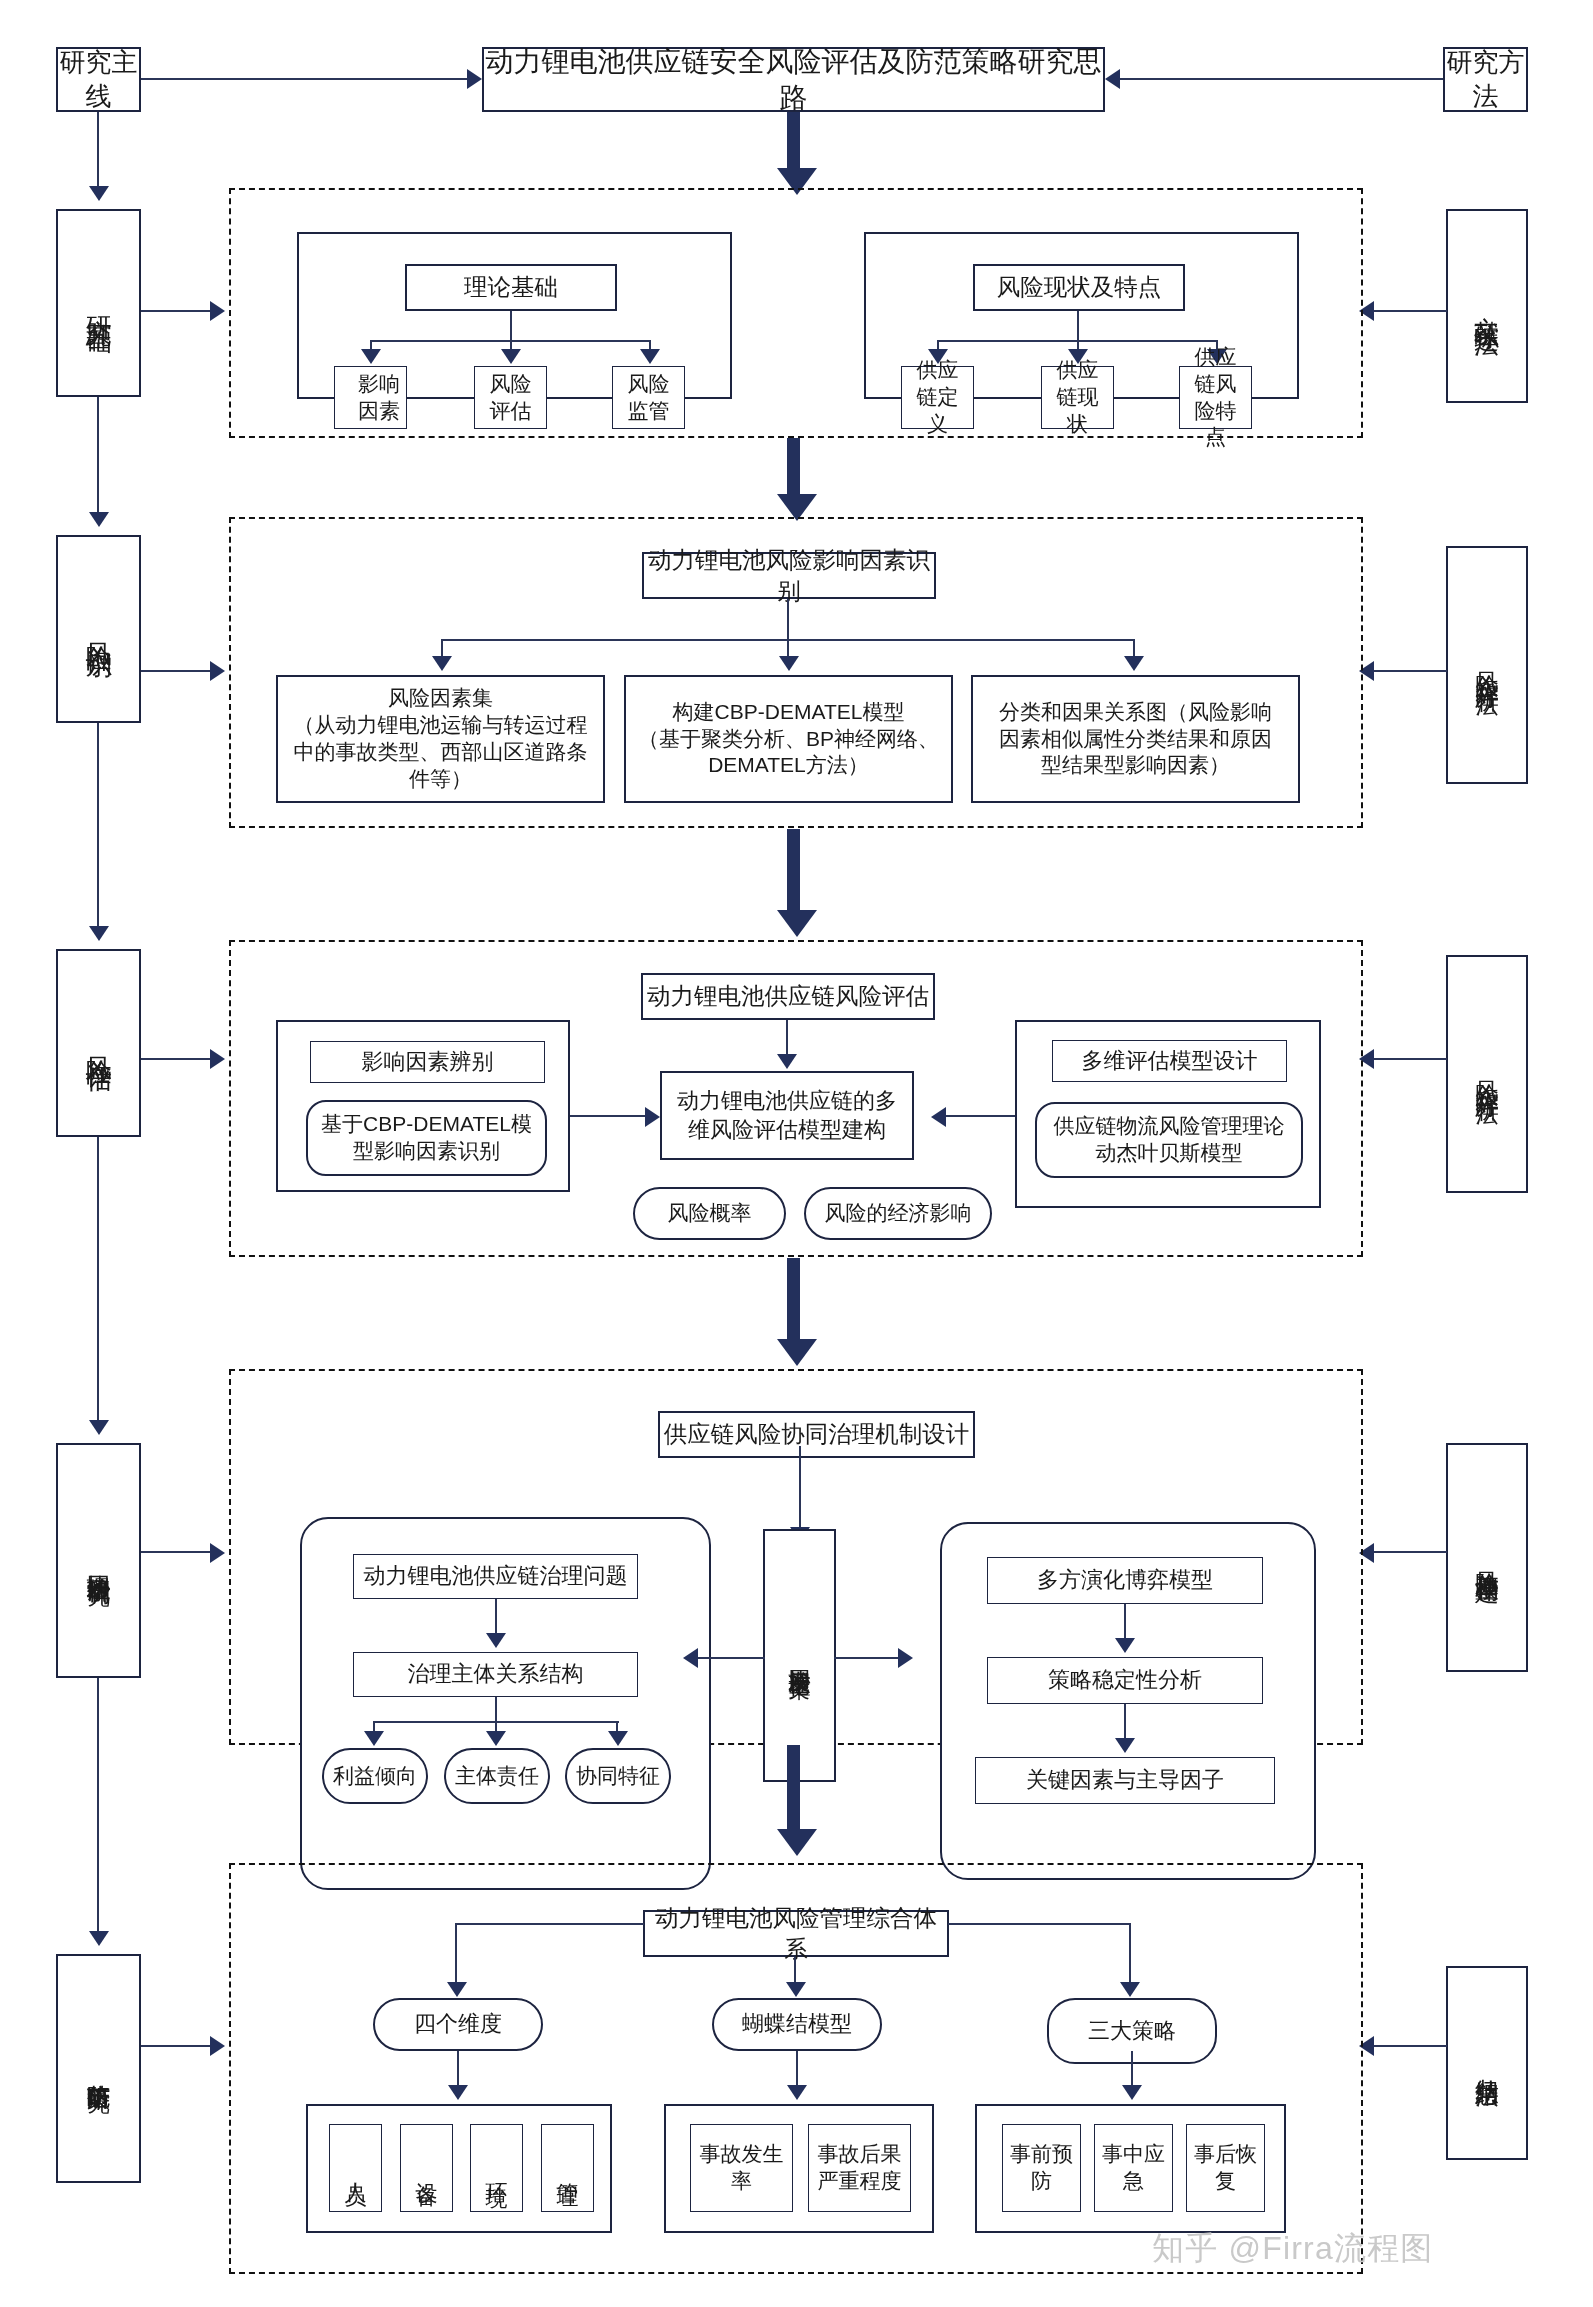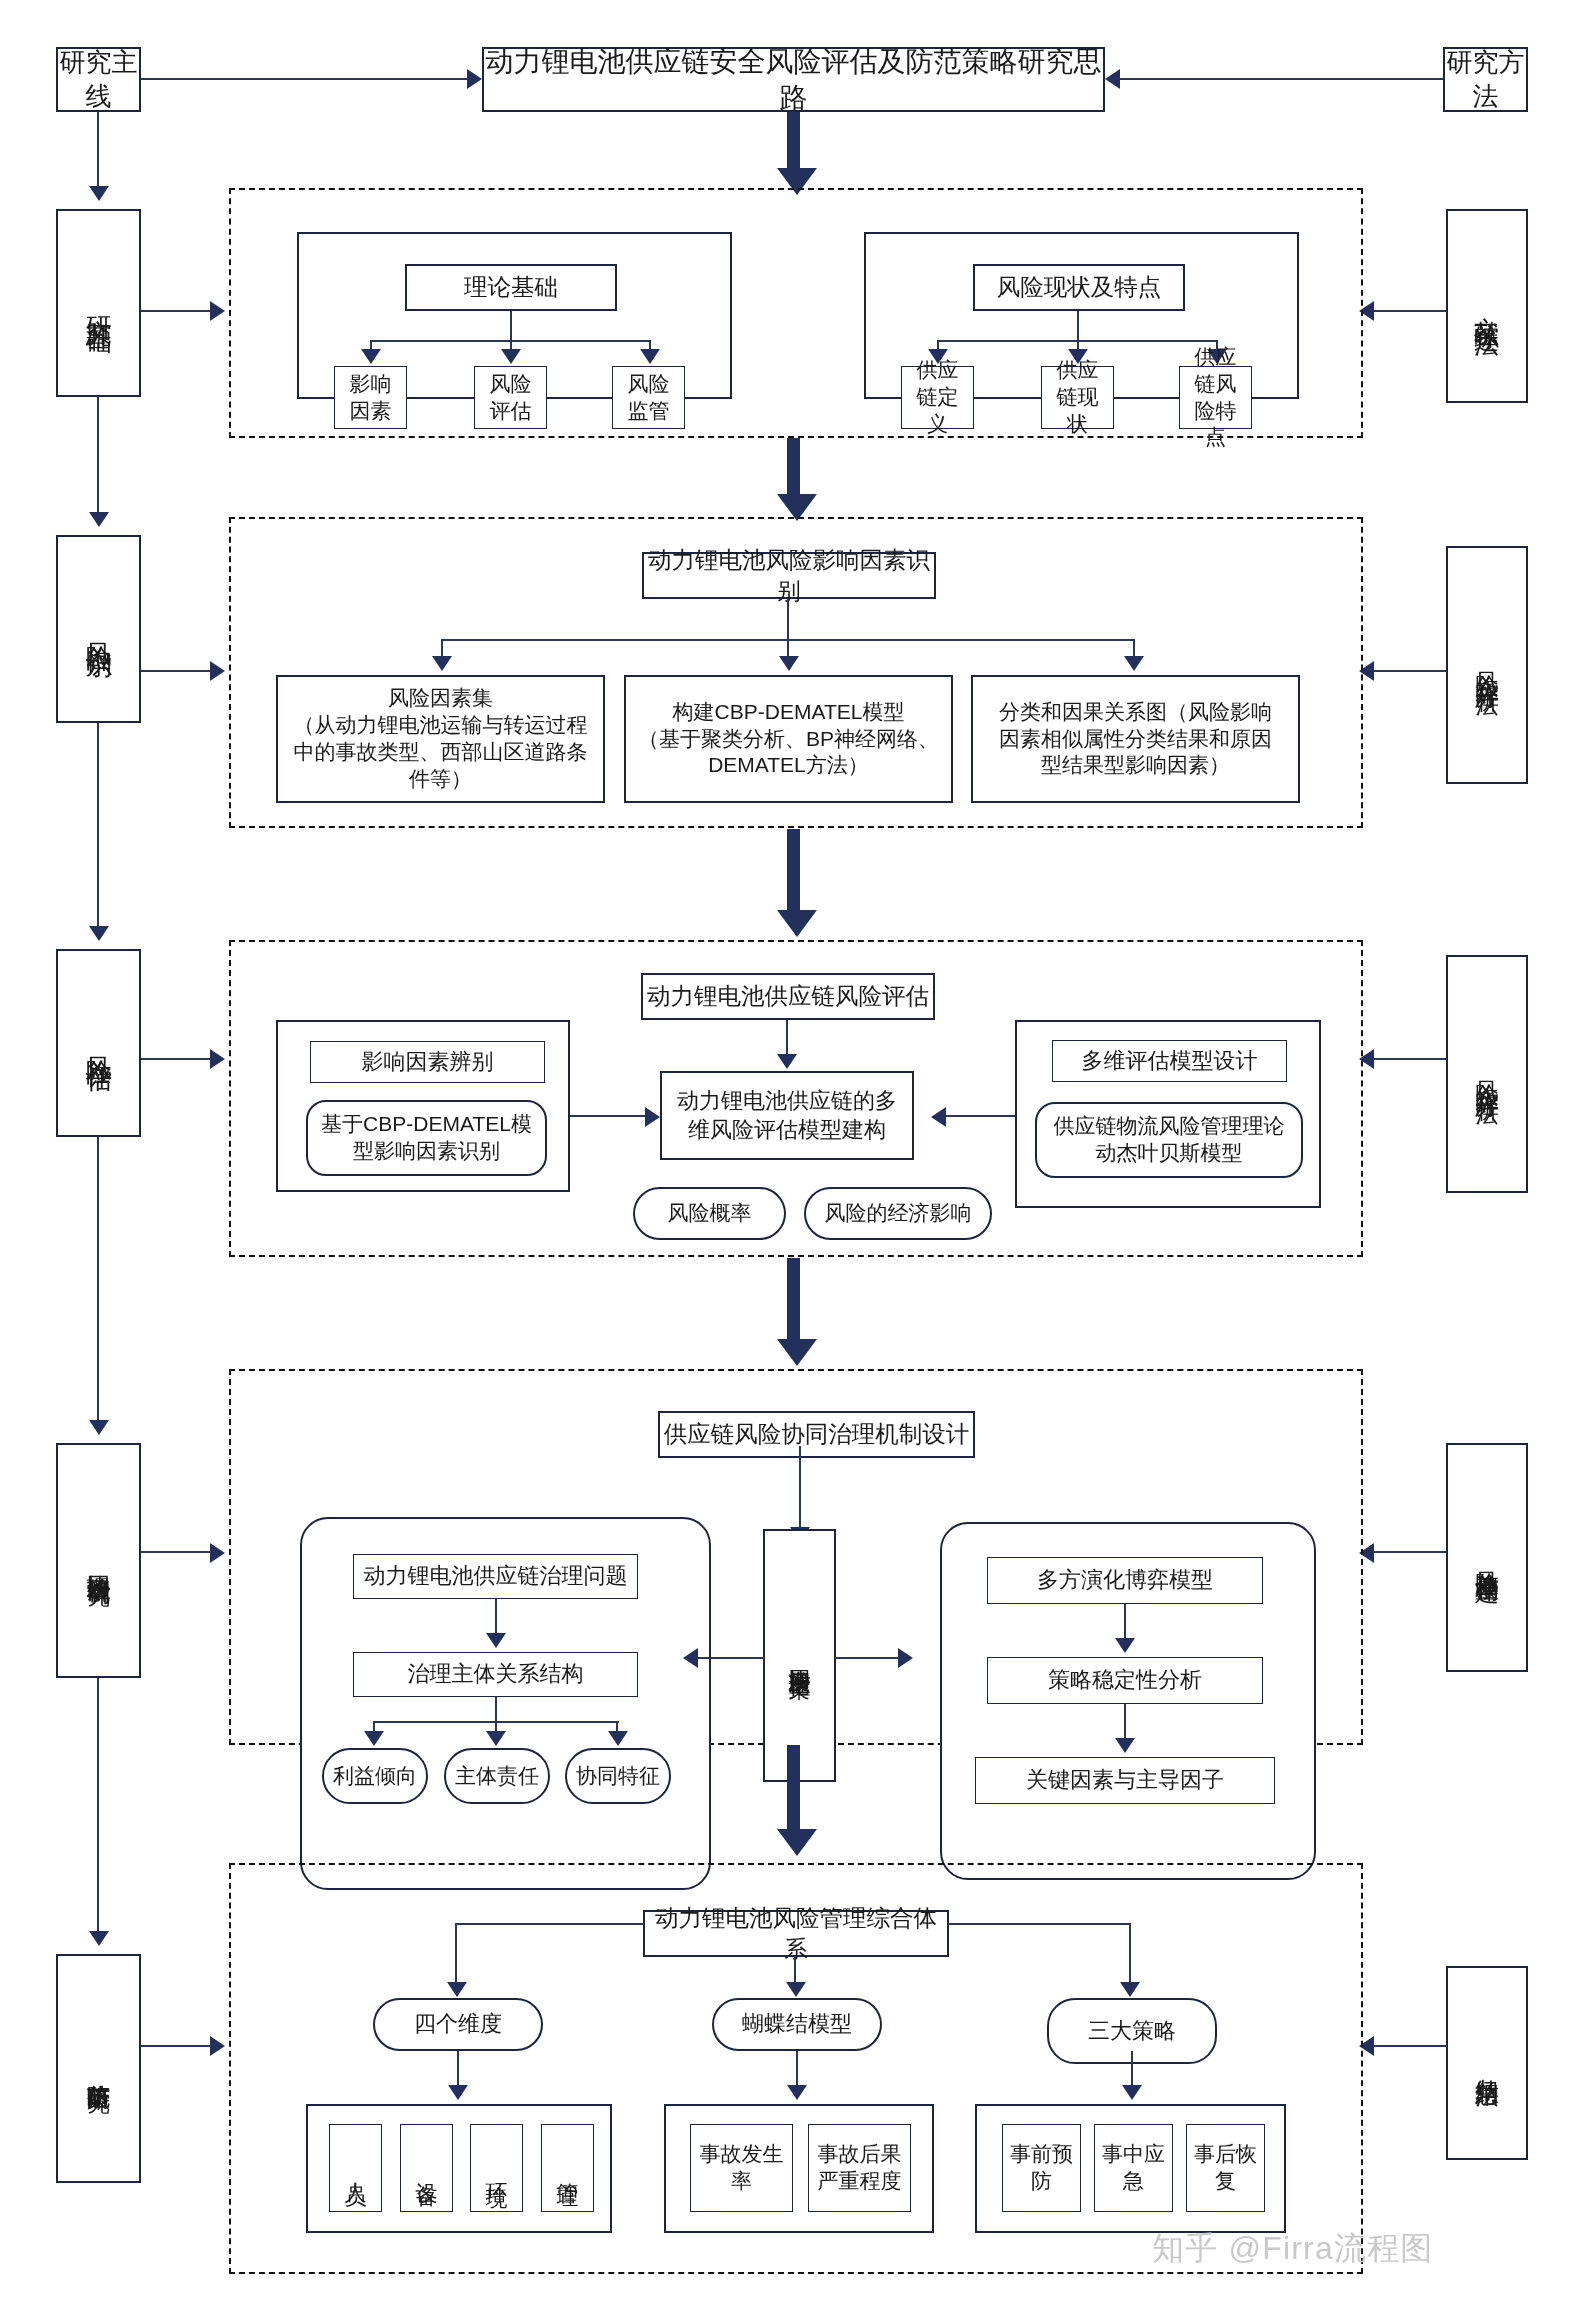--- a/index.html
+++ b/index.html
@@ -97,21 +97,21 @@
   <div class="box thin" style="left:297px;top:232px;width:435px;height:167px;"></div>
   <div class="box thin f40" style="left:405px;top:264px;width:212px;height:47px;">理论基础</div>
   <div class="line vline" style="left:510px;top:311px;height:29px;"></div>
   <div class="line hline" style="left:370px;top:340px;width:281px;"></div>
   <div class="line vline" style="left:370px;top:340px;height:11.8px;"></div>
   <div class="line vline" style="left:510px;top:340px;height:11.8px;"></div>
   <div class="line vline" style="left:649px;top:340px;height:11.8px;"></div>
   <div class="tri-d" style="left:361px;top:349px;"></div>
   <div class="tri-d" style="left:501px;top:349px;"></div>
   <div class="tri-d" style="left:640px;top:349px;"></div>
-  <div class="box hair f36 pad" style="left:334px;top:366px;width:73px;height:63px;white-space:pre-line;">影响因素</div>
+  <div class="box hair f36 pad" style="left:334px;top:366px;width:73px;height:63px;white-space:pre-line;text-align:right;">影响因素</div>
   <div class="box hair f36 pad" style="left:474px;top:366px;width:73px;height:63px;white-space:pre-line;">风险评估</div>
   <div class="box hair f36 pad" style="left:612px;top:366px;width:73px;height:63px;white-space:pre-line;">风险监管</div>
 
   <div class="box thin" style="left:864px;top:232px;width:435px;height:167px;"></div>
   <div class="box thin f40" style="left:973px;top:264px;width:212px;height:47px;">风险现状及特点</div>
   <div class="line vline" style="left:1077px;top:311px;height:29px;"></div>
   <div class="line hline" style="left:937px;top:340px;width:281px;"></div>
   <div class="line vline" style="left:937px;top:340px;height:11.8px;"></div>
   <div class="line vline" style="left:1077px;top:340px;height:11.8px;"></div>
   <div class="line vline" style="left:1216px;top:340px;height:11.8px;"></div>

